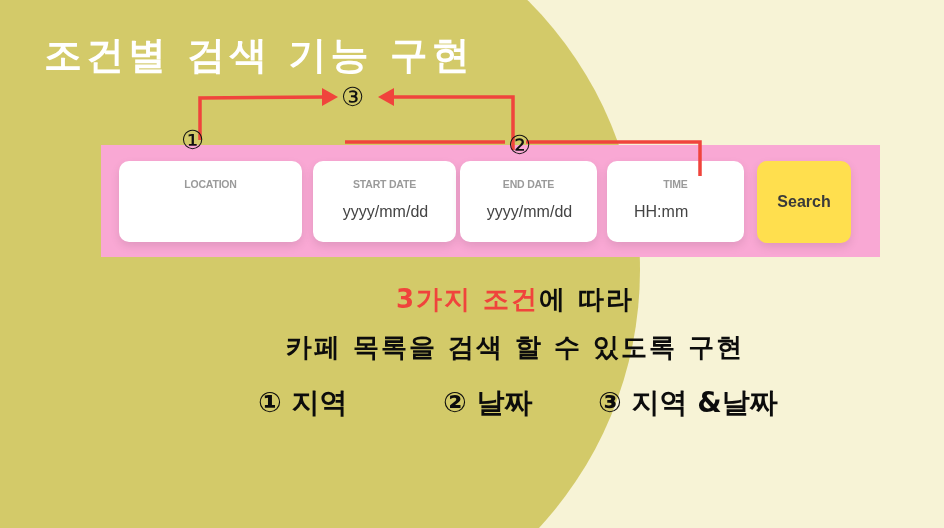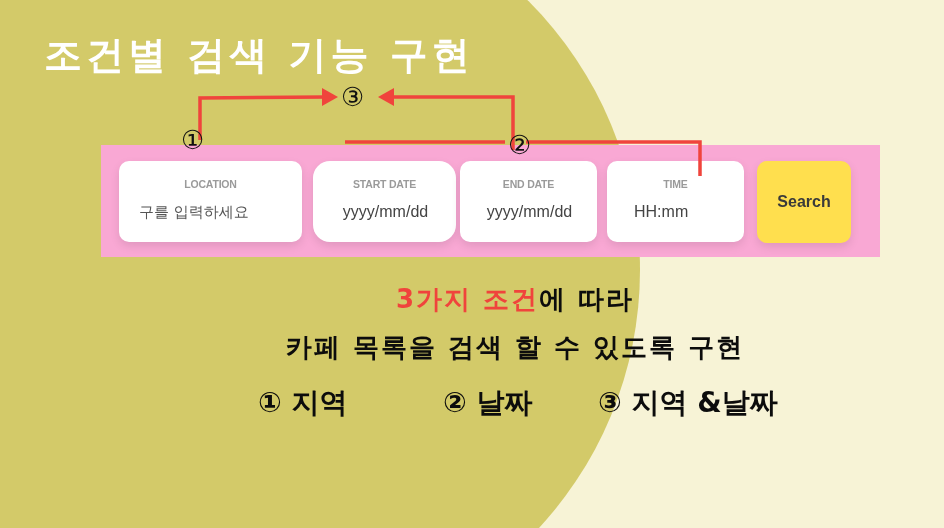--- a/index.html
+++ b/index.html
@@ -61,23 +61,22 @@
 </head>
 <body>
 
 <div class="bg-circle"></div>
 
 <h1 class="title">조건별 검색 기능 구현</h1>
 
 <div class="panel">
   <div class="card loc" style="left:18px;width:183px;">
     <div class="lbl">LOCATION</div>
-    <div class="val">구를 입력하세요</div>
   </div>
-  <div class="card" style="left:212px;width:143px;border-radius:17px;">
+  <div class="card" style="left:212px;width:143px;">
     <div class="lbl">START DATE</div>
     <div class="val">yyyy/mm/dd</div>
   </div>
   <div class="card" style="left:359px;width:137px;">
     <div class="lbl">END DATE</div>
     <div class="val">yyyy/mm/dd</div>
   </div>
   <div class="card time" style="left:506px;width:137px;">
     <div class="lbl">TIME</div>
     <div class="val">HH:mm</div>

